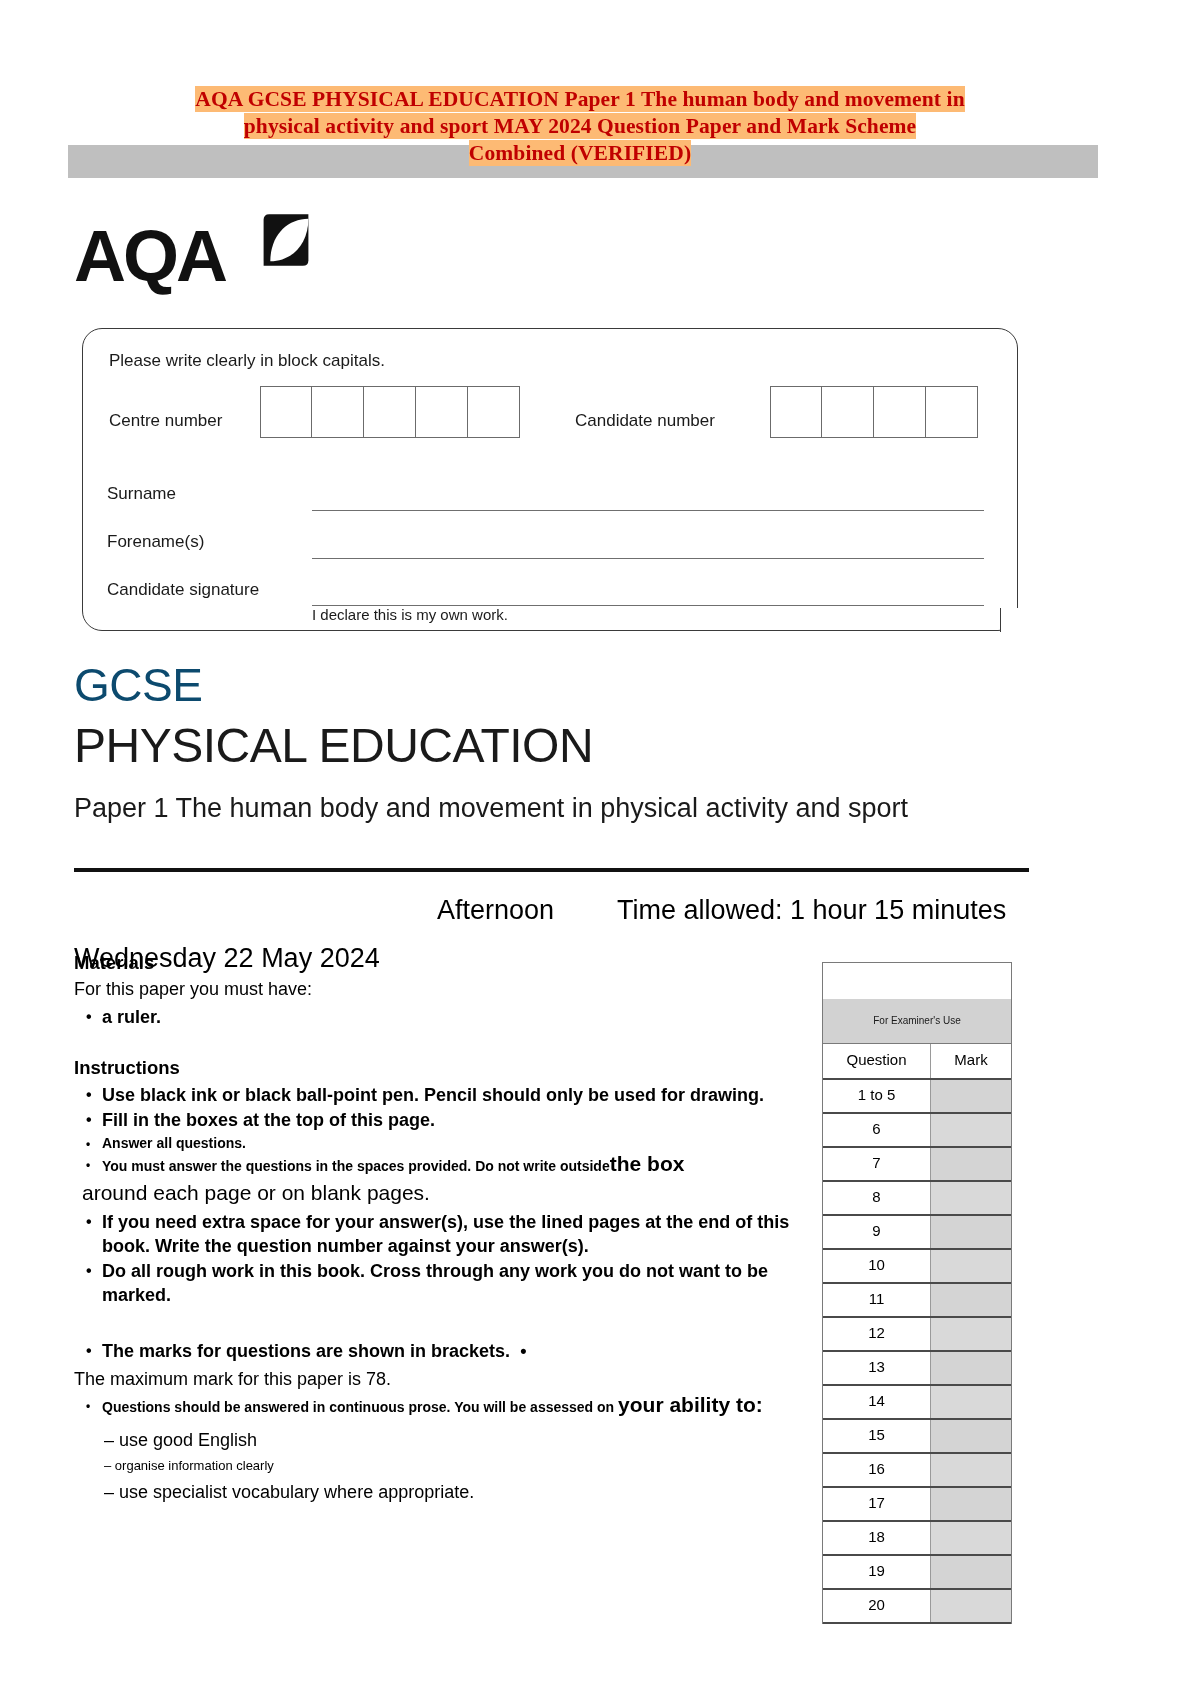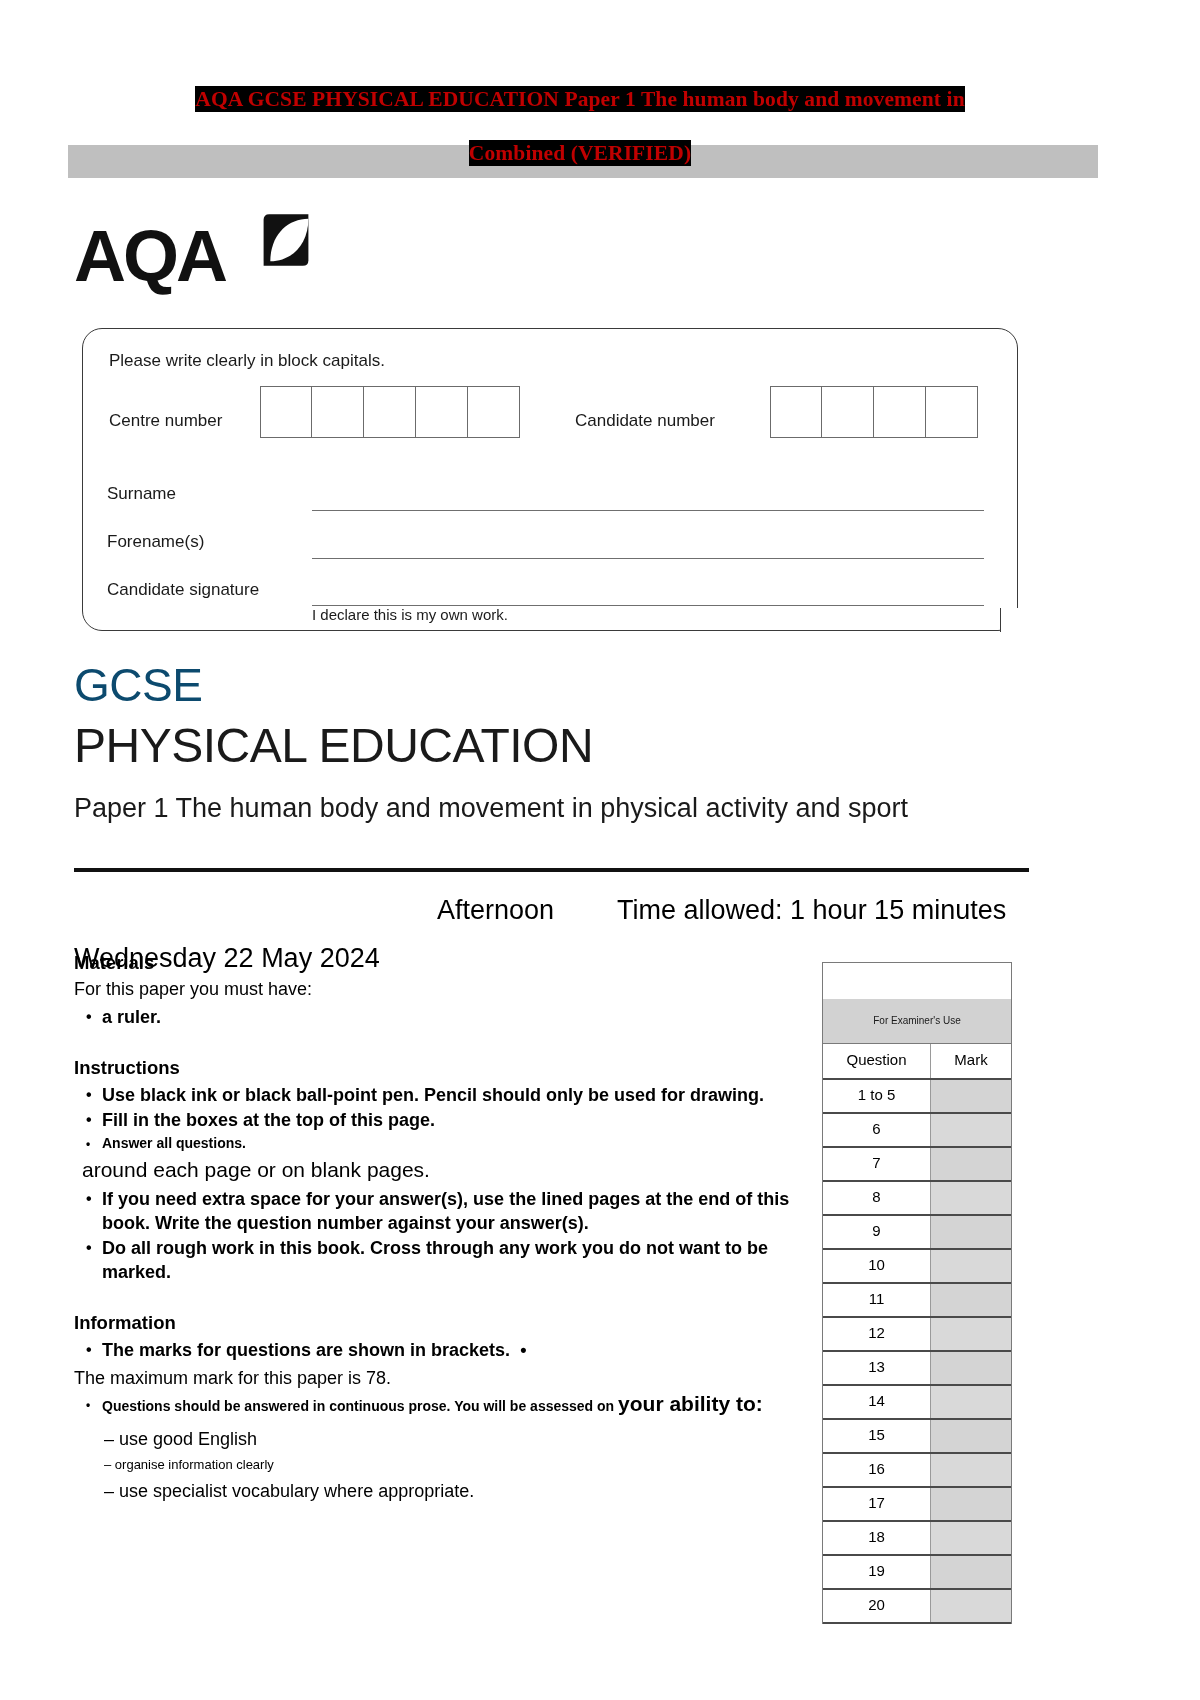--- a/index.html
+++ b/index.html
@@ -38,21 +38,21 @@
     width: 940px;
     text-align: center;
     font-family: "Liberation Serif", serif;
     font-weight: bold;
     font-size: 21.5px;
     line-height: 27px;
     color: #c00000;
     letter-spacing: 0.1px;
   }
   #banner-text .hl {
-    background: #000000;
+    background: #fdba74;
     padding: 1px 0;
     box-decoration-break: clone;
     text-align: center;
     -webkit-box-decoration-break: clone;
   }
 
   
   #aqa-logo {
     position: absolute;
     left: 74px;
@@ -284,21 +284,21 @@
   #examiner-table .et-row .m { background: #d9d9d9; line-height: 29px; }
   #examiner-table .et-row:nth-child(odd) .m { background: #d4d4d4; }
 </style>
 </head>
 <body>
 
 <div id="top-banner">
   <div id="gray-band"></div>
   <div id="banner-text">
     <span class="hl">AQA GCSE PHYSICAL EDUCATION Paper 1 The human body and movement in</span><br>
-    <br>
+    <span class="hl">physical activity and sport MAY 2024 Question Paper and Mark Scheme</span><br>
     <span class="hl">Combined (VERIFIED)</span>
   </div>
 </div>
 
 <div id="aqa-logo">
   <div id="aqa-wordmark">AQA</div>
   <svg id="aqa-leaf" viewBox="0 0 100 100">
     <path d="M10 14 Q10 4 20 4 L90 4 L90 86 Q90 96 80 96 L10 96 Z" fill="#111111"></path>
     <path d="M90 12 C52 12 22 42 22 88 C60 88 90 58 90 12 Z" fill="#ffffff"></path>
   </svg>
@@ -354,30 +354,30 @@
     <li>a ruler.</li>
   </ul>
 
   <div class="gap-md"></div>
 
   <div class="sec-head">Instructions</div>
   <ul class="bullets">
     <li>Use black ink or black ball-point pen. Pencil should only be used for drawing.</li>
     <li>Fill in the boxes at the top of this page.</li>
     <li class="small">Answer <b>all</b> questions.</li>
+    <li class="small"><span>You must answer the questions in the spaces provided. Do not write outside</span><span class="grow">the box</span></li>
   </ul>
   <p class="plain grow tight" style="margin:0 0 2px 8px;">around each page or on blank pages.</p>
   <ul class="bullets">
     <li>If you need extra space for your answer(s), use the lined pages at the end of this book. Write the question number against your answer(s).</li>
     <li>Do all rough work in this book. Cross through any work you do not want to be marked.</li>
   </ul>
 
   <div class="gap-md"></div>
 
-  <div class="sec-head">Information</div>
   <ul class="bullets">
     <li><span>The marks for questions are shown in brackets.</span> &nbsp;•</li>
   </ul>
   <p class="plain" style="margin:0 0 4px 0;">The maximum mark for this paper is 78.</p>
   <ul class="bullets">
     <li class="small"><span>Questions should be answered in continuous prose. You will be assessed on</span> <span class="grow">your ability to:</span></li>
   </ul>
   <div style="height:6px"></div>
   <p class="dash-line">– use good English</p>
   <p class="dash-line small">– organise information clearly</p>

